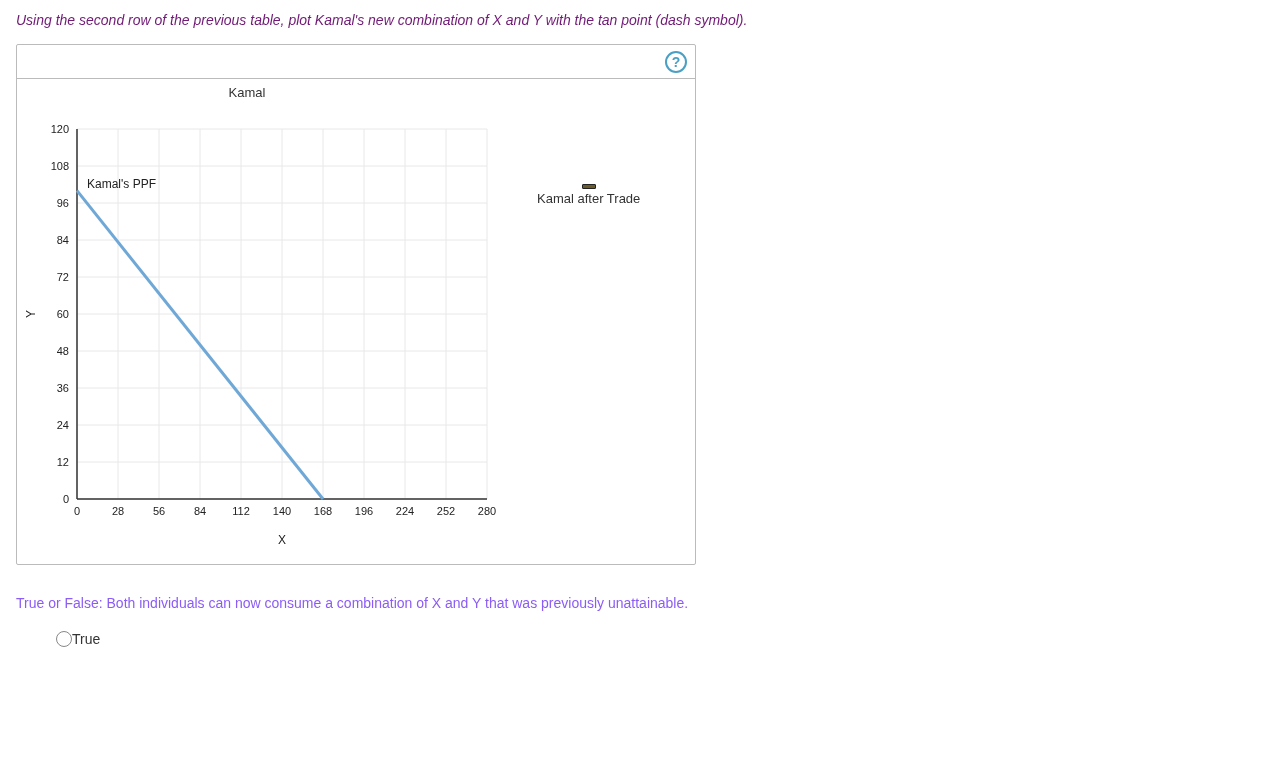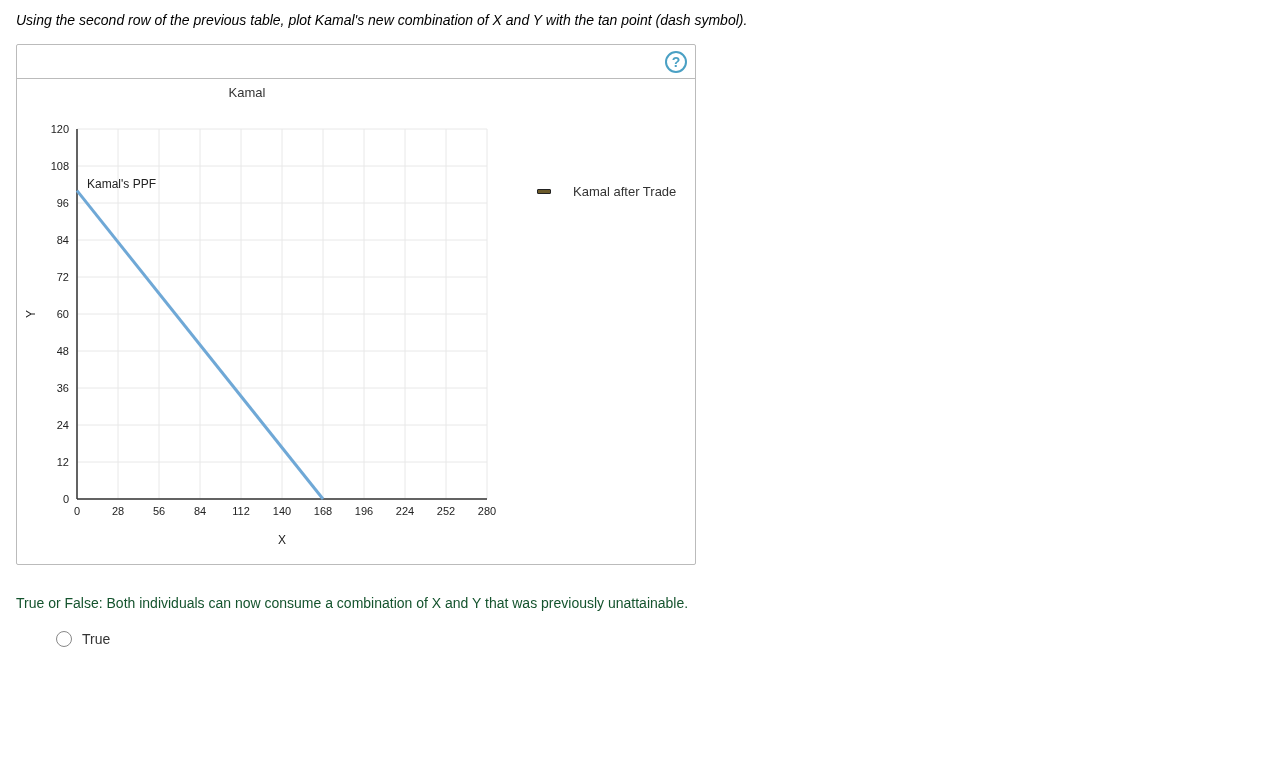--- a/index.html
+++ b/index.html
@@ -7,21 +7,21 @@
       font-family: Arial, Helvetica, sans-serif;
       font-size: 13px;
       color: #333;
       background: #fff;
       padding: 12px 16px;
     }
     .instruction {
       font-style: italic;
       font-size: 14px;
       margin-bottom: 16px;
-      color: #000000;
+      color: #701a75;
     }
     .panel {
       border: 1px solid #bbb;
       border-radius: 2px;
       width: 680px;
       background: #fff;
       padding-bottom: 10px;
     }
     .panel-header {
       border-bottom: 1px solid #bbb;
@@ -60,52 +60,51 @@
       margin: 6px 0 14px 0;
       padding-left: 60px;
       width: 400px;
     }
     .legend {
       padding-top: 60px;
       padding-left: 30px;
     }
     .legend-row {
       display: flex;
-      flex-direction: row;
+      flex-direction: column;
       align-items: center;
-      gap: 22px;
+      gap: 2px;
       font-size: 13px;
     }
     .dash-symbol {
       width: 14px;
       height: 5px;
       background: #6b5a2a;
       border: 1px solid #222;
       border-radius: 1px;
     }
     svg { display: block; }
     .tick-label { font-size: 11px; fill: #222; }
     .axis-label { font-size: 12px; fill: #222; }
     .grid-line { stroke: #e8e8e8; stroke-width: 1; }
     .axis-line { stroke: #333; stroke-width: 1.5; }
     .ppf-line { stroke: #6fa8d6; stroke-width: 3; fill: none; }
     .series-label { font-size: 12px; fill: #222; }
     .question {
       margin-top: 30px;
       font-size: 14px;
-      color: #14532d;
+      color: #8b5cf6;
     }
     .options {
       margin-top: 20px;
       padding-left: 40px;
     }
     .option-row {
       display: flex;
       align-items: center;
-      gap: 10px;
       margin-bottom: 16px;
       font-size: 14px;
       cursor: pointer;
     }
     .radio {
       width: 16px;
       height: 16px;
       border: 1.5px solid #888;
       border-radius: 50%;
       background: #fff;

